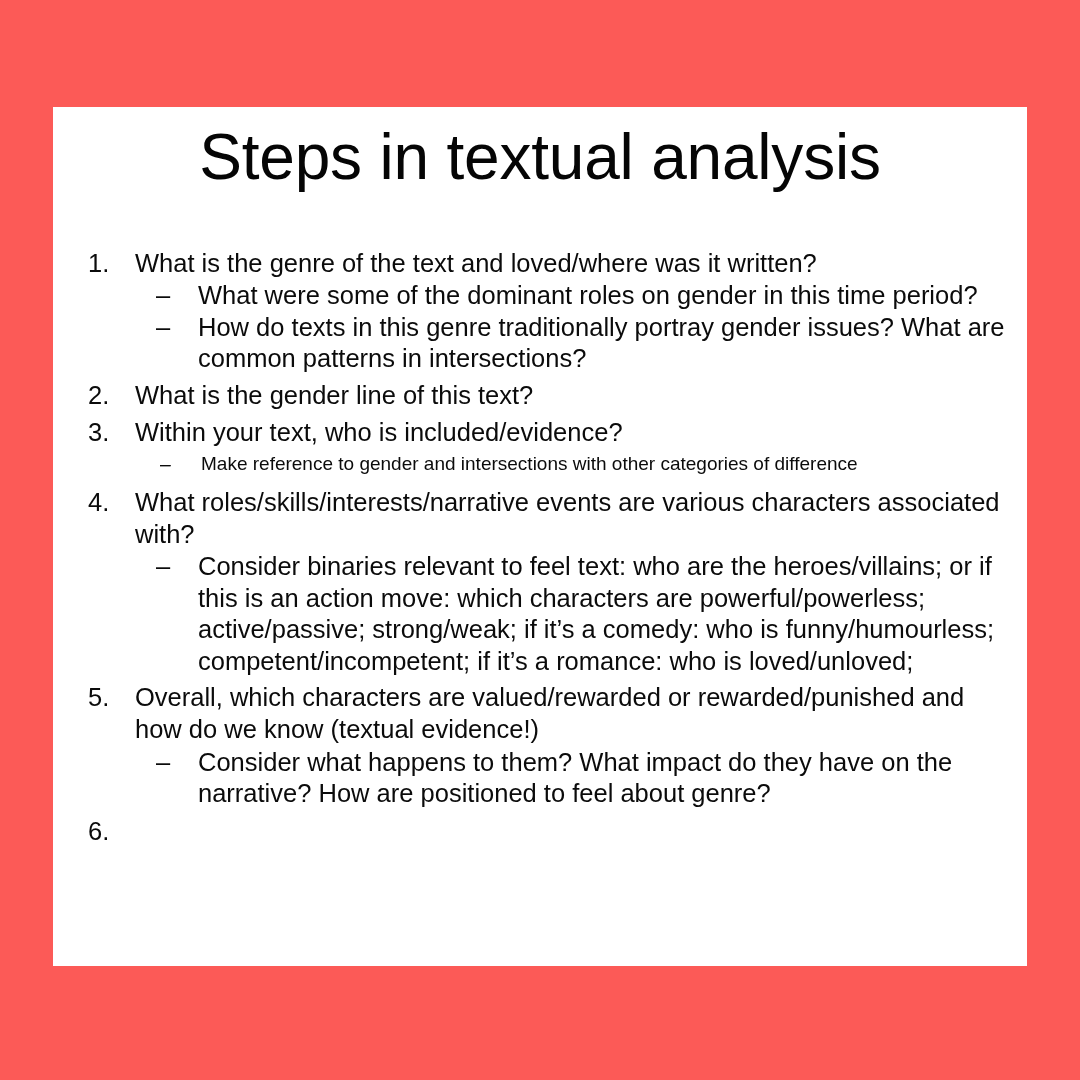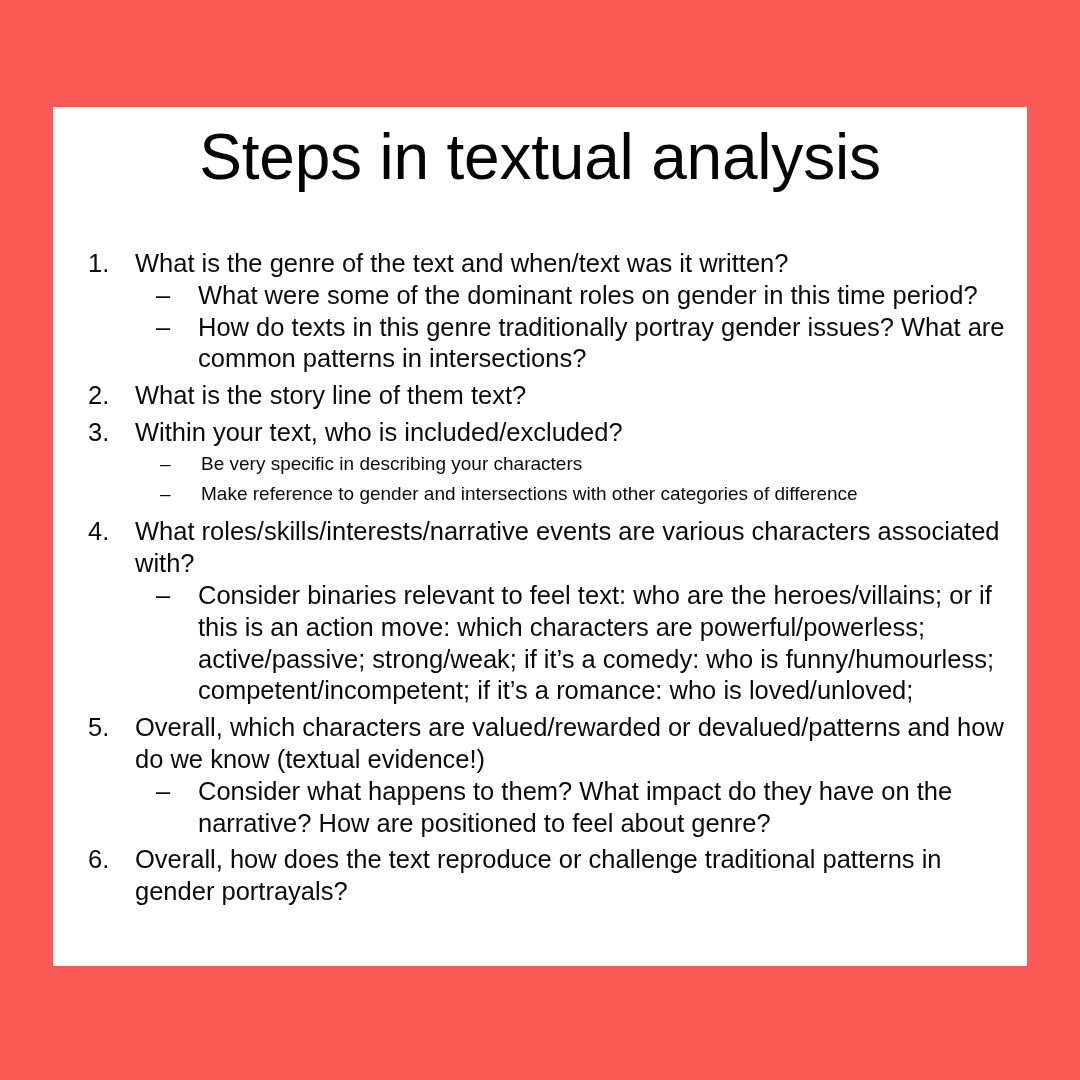--- a/index.html
+++ b/index.html
@@ -129,54 +129,53 @@
 <div id="slide-frame" style="background: rgb(252, 90, 87);">
   <div id="slide-card" style="background: rgb(255, 255, 255);">
 
     <h1 id="slide-title">Steps in textual analysis</h1>
 
     <div id="outline">
 
       <div class="step">
         <div class="step-head">
           <span class="step-num">1.</span>
-          <span>What is the genre of the text and when/text was it written?</span>
+          <span>What is the genre of the text and loved/where was it written?</span>
         </div>
         <div class="sublist">
           <div class="subitem">
             <span class="dash">–</span>
             <span>What were some of the dominant roles on gender in this time period?</span>
           </div>
           <div class="subitem">
             <span class="dash">–</span>
             <span>How do texts in this genre traditionally portray gender issues? What are common patterns in intersections?</span>
           </div>
         </div>
       </div>
 
       <div class="gap-sm"></div>
 
       <div class="step">
         <div class="step-head">
           <span class="step-num">2.</span>
-          <span>What is the story line of them text?</span>
+          <span>What is the gender line of this text?</span>
         </div>
       </div>
 
       <div class="gap-sm"></div>
 
       <div class="step">
         <div class="step-head">
           <span class="step-num">3.</span>
-          <span>Within your text, who is included/excluded?</span>
+          <span>Within your text, who is included/evidence?</span>
         </div>
         <div class="sublist">
           <div class="subitem small">
             <span class="dash">–</span>
-            <span>Be very specific in describing your characters</span>
           </div>
           <div class="subitem small">
             <span class="dash">–</span>
             <span>Make reference to gender and intersections with other categories of difference</span>
           </div>
         </div>
       </div>
 
       <div class="gap-md"></div>
 
@@ -191,34 +190,33 @@
             <span>Consider binaries relevant to feel text: who are the heroes/villains; or if this is an action move: which characters are powerful/powerless; active/passive; strong/weak; if it’s a comedy: who is funny/humourless; competent/incompetent; if it’s a romance: who is loved/unloved;</span>
           </div>
         </div>
       </div>
 
       <div class="gap-sm"></div>
 
       <div class="step">
         <div class="step-head">
           <span class="step-num">5.</span>
-          <span>Overall, which characters are valued/rewarded or devalued/patterns and how do we know (textual evidence!)</span>
+          <span>Overall, which characters are valued/rewarded or rewarded/punished and how do we know (textual evidence!)</span>
         </div>
         <div class="sublist">
           <div class="subitem">
             <span class="dash">–</span>
             <span>Consider what happens to them? What impact do they have on the narrative? How are positioned to feel about genre?</span>
           </div>
         </div>
       </div>
 
       <div class="gap-sm"></div>
 
       <div class="step">
         <div class="step-head">
           <span class="step-num">6.</span>
-          <span>Overall, how does the text reproduce or challenge traditional patterns in gender portrayals?</span>
         </div>
       </div>
 
     </div>
   </div>
 </div>
 
 </body></html>

